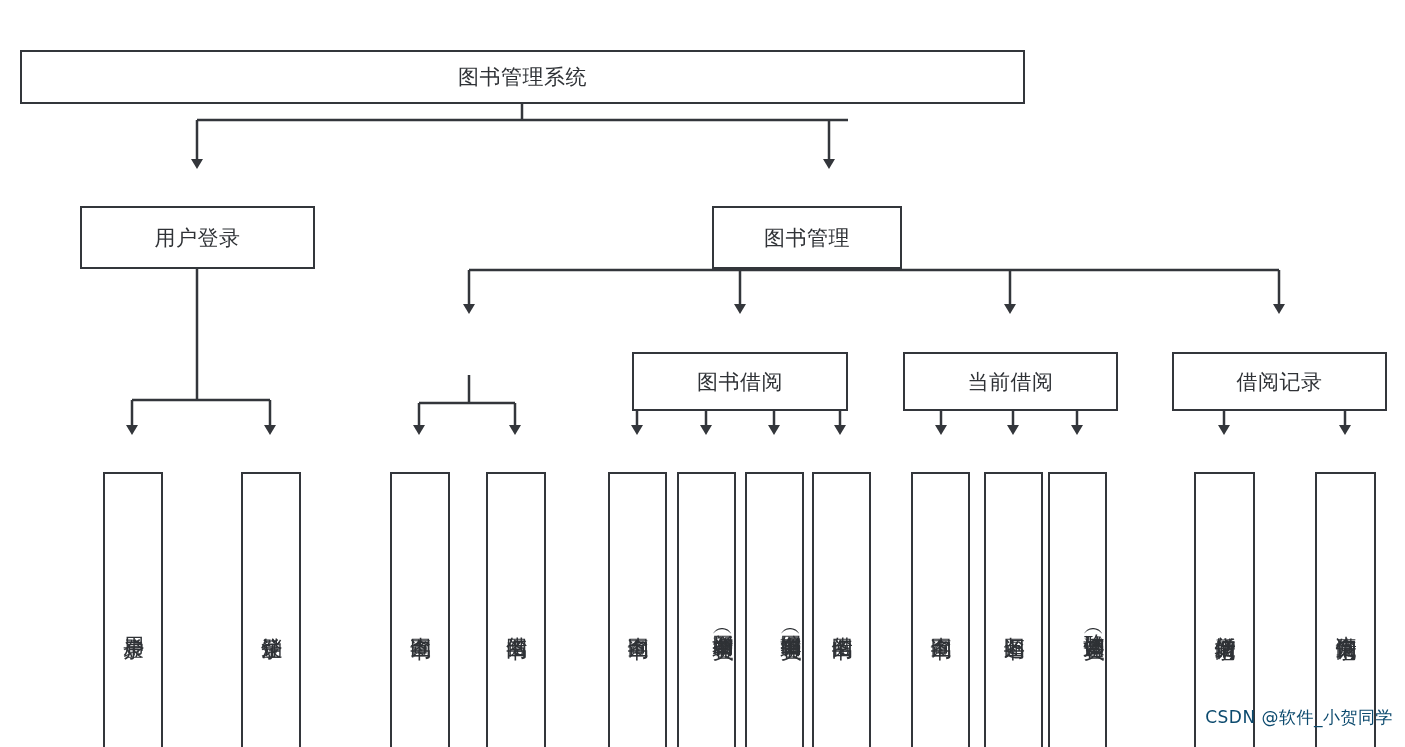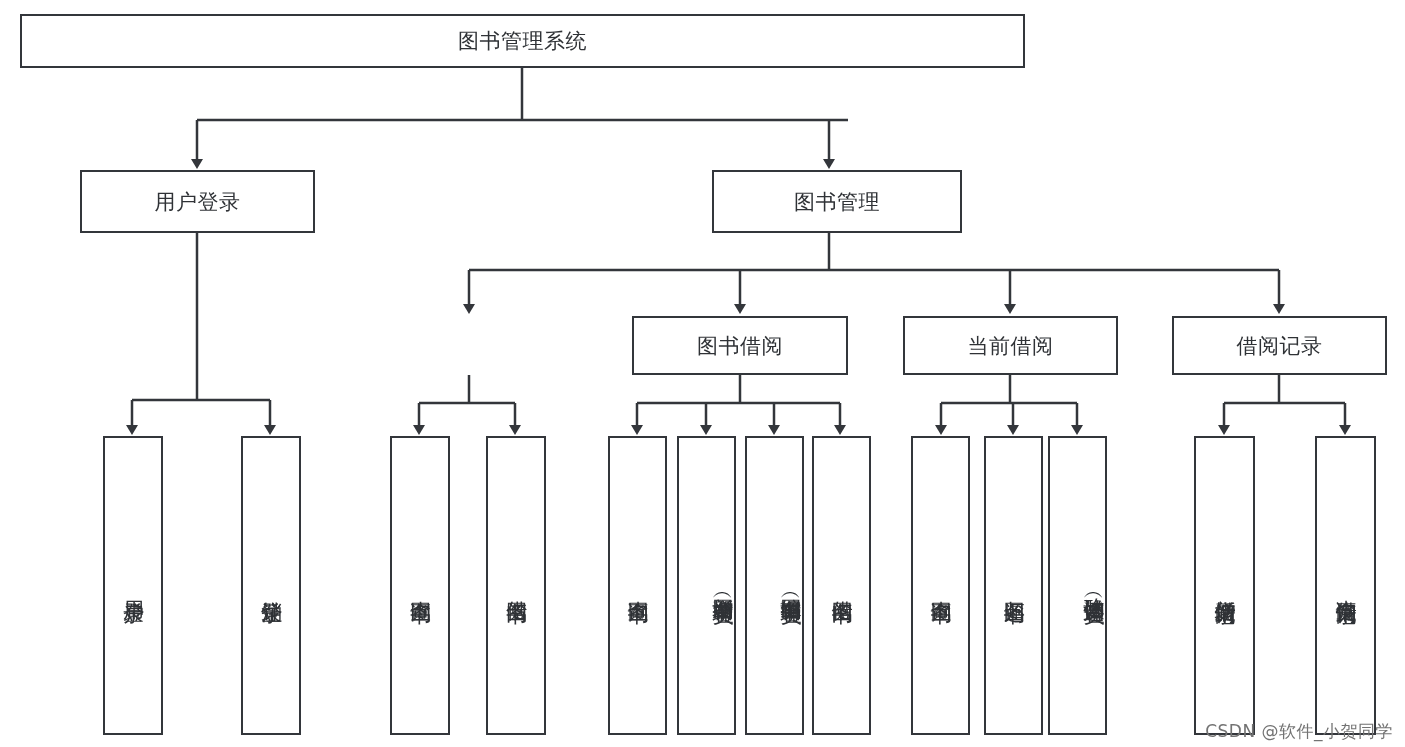--- a/index.html
+++ b/index.html
@@ -27,20 +27,21 @@
   }
   .node {
     position: absolute;
     box-sizing: border-box;
     border: 2px solid #33363b;
     background: #ffffff;
     display: flex;
     align-items: center;
     justify-content: center;
     color: #2f3236;
+    margin-top: 36px;
   }
   .node.h {
     font-size: 21px;
     letter-spacing: 0.5px;
   }
   .node.v {
     writing-mode: vertical-rl;
     text-orientation: upright;
     font-size: 21px;
     line-height: 1.12;
@@ -56,23 +57,23 @@
     display: block;
     white-space: pre-line;
   }
   .node.v .txt {
     writing-mode: vertical-rl;
     text-orientation: upright;
   }
   #watermark {
     position: absolute;
     right: 12px;
-    bottom: 4px;
+    bottom: 18px;
     font-size: 17px;
-    color: #737373;
+    color: #0c4a6e;
     white-space: nowrap;
     letter-spacing: 0.5px;
   }
 </style>
 </head>
 <body>
 
 <div id="canvas">
 
   <svg class="connectors" viewBox="0 0 1405 747" xmlns="http://www.w3.org/2000/svg">
@@ -125,21 +126,21 @@
     </g>
   </svg>
 
   <div class="node h" style="left:20px; top:14px; width:1005px; height:54px;">
     <span class="txt">图书管理系统</span>
   </div>
 
   <div class="node h" style="left:80px; top:170px; width:235px; height:63px;">
     <span class="txt">用户登录</span>
   </div>
-  <div class="node h" style="left:712px; top:170px; width:250px; height:63px;">
+  <div class="node h" style="left:712px; top:170px; width:190px; height:63px;">
     <span class="txt">图书管理</span>
   </div>
 
   <div class="node h" style="left:903px; top:316px; width:215px; height:59px;">
     <span class="txt">当前借阅</span>
   </div>
   <div class="node h" style="left:632px; top:316px; width:216px; height:59px;">
     <span class="txt">图书借阅</span>
   </div>
   <div class="node h" style="left:1172px; top:316px; width:215px; height:59px;">

